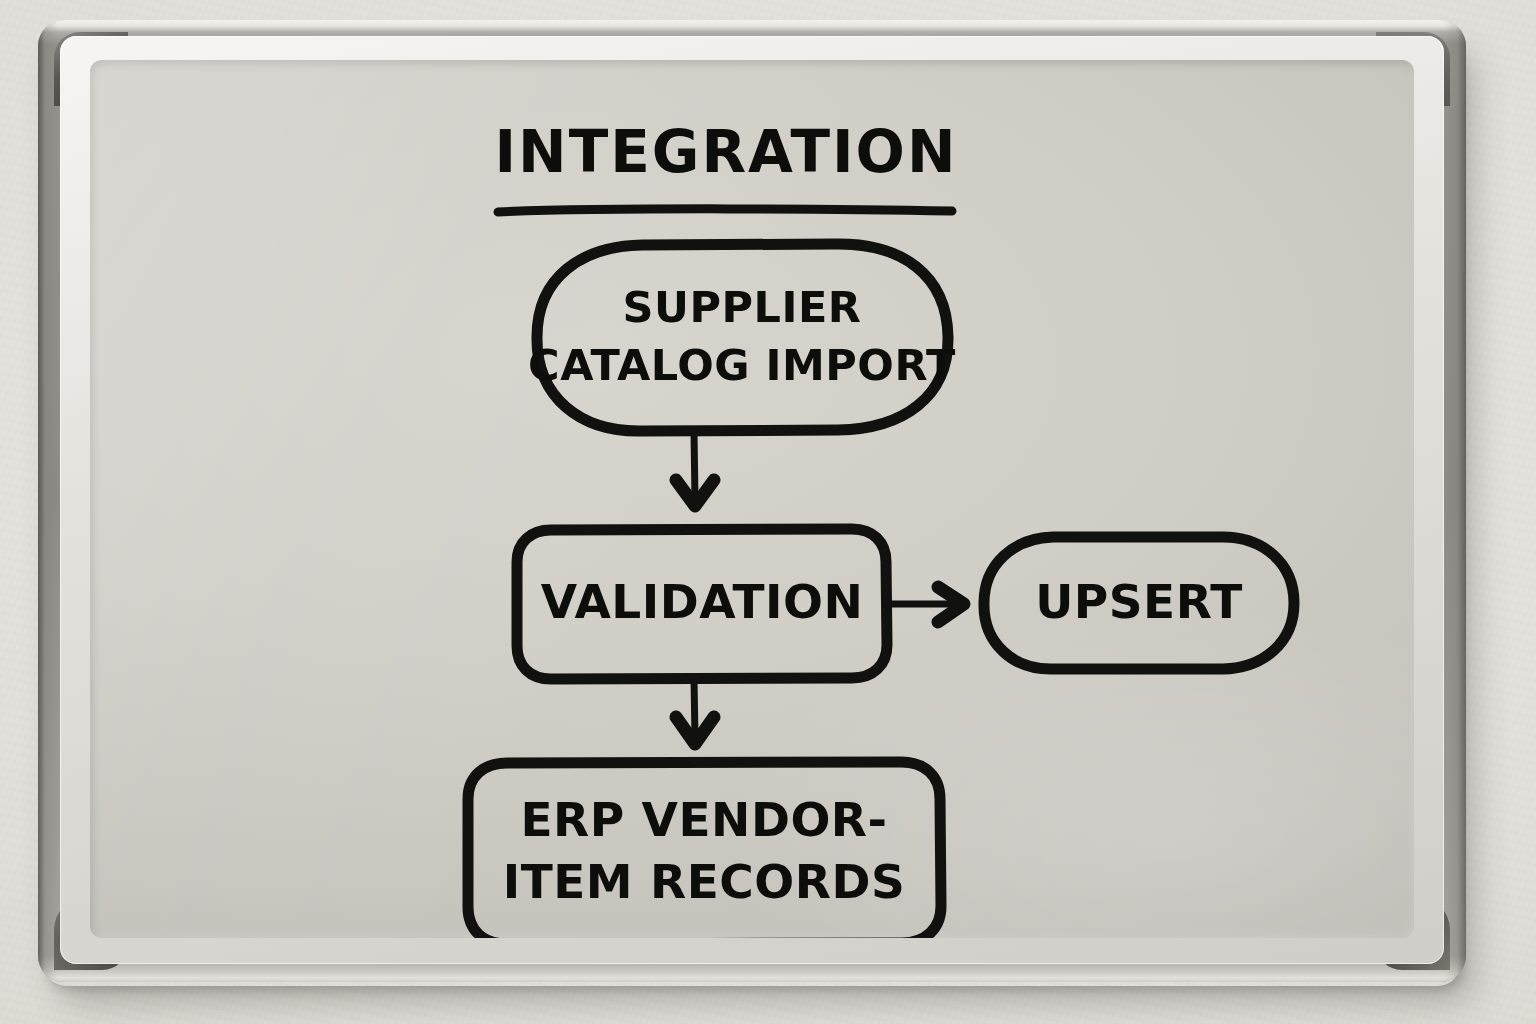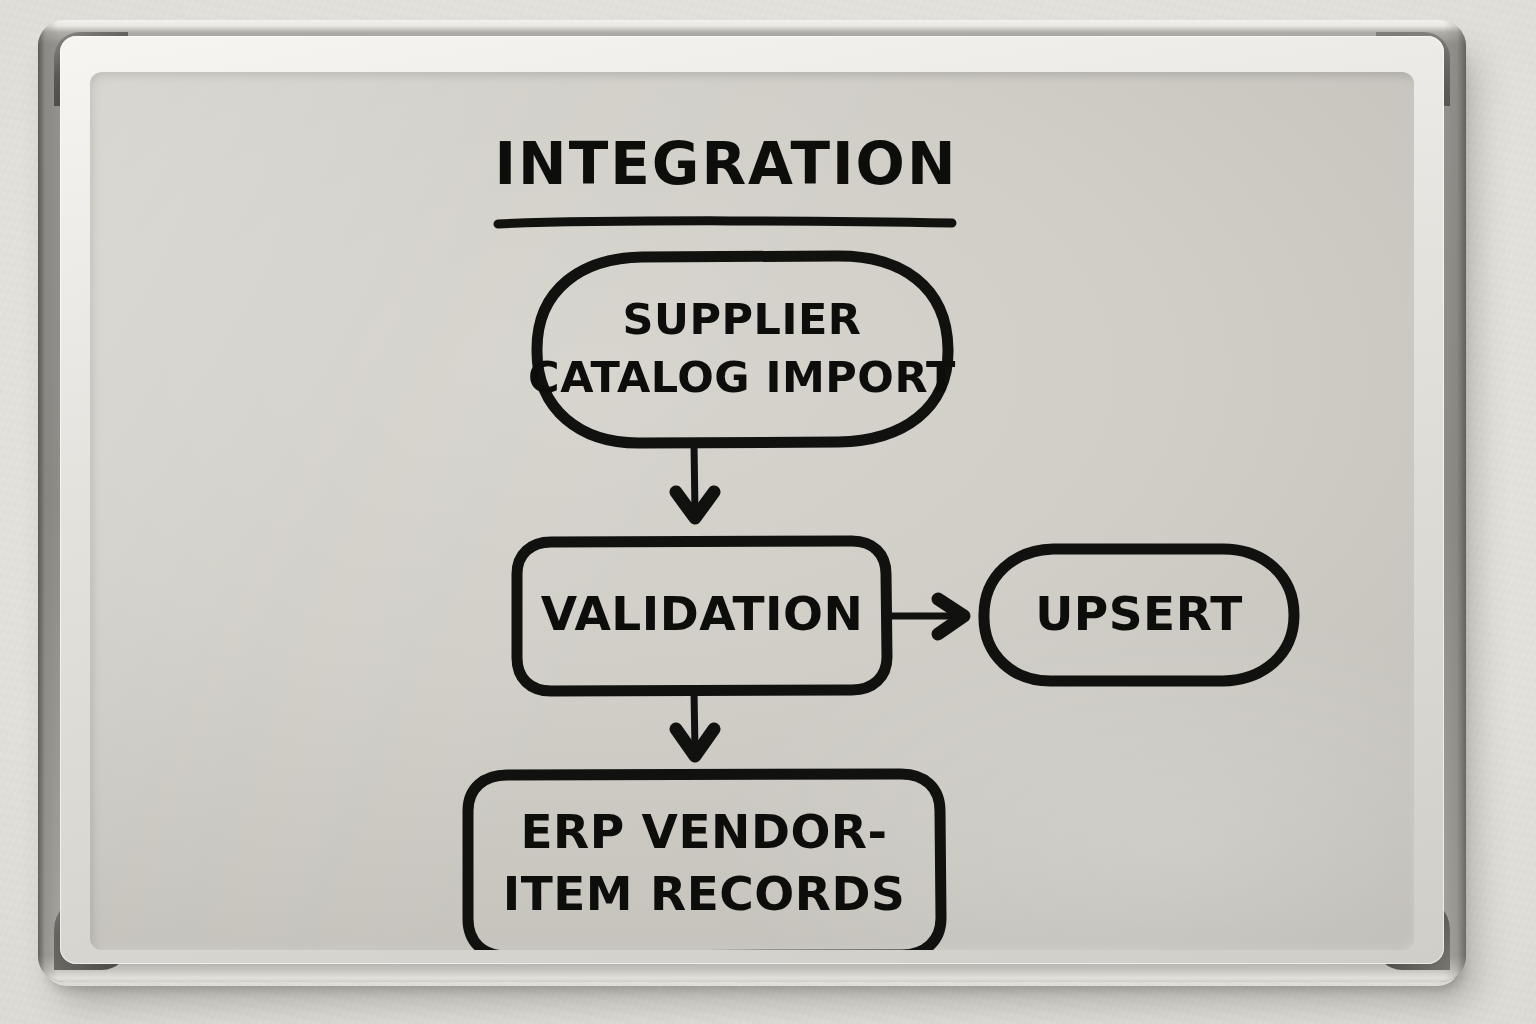--- a/index.html
+++ b/index.html
@@ -80,21 +80,21 @@
     position: absolute;
     left: 22px; top: 16px;
     width: calc(100% - 44px); height: calc(100% - 34px);
     border-radius: 16px;
     background: linear-gradient(170deg, #f6f5f2, #e3e2dd 40%, #cfcec8);
     box-shadow: inset 0 0 0 1px rgba(255,255,255,0.6);
   }
   
   #surface {
     position: absolute;
-    left: 30px; top: 36px;
+    left: 30px; top: 24px;
     width: calc(100% - 60px); height: calc(100% - 50px);
     border-radius: 12px;
     background:
       radial-gradient(ellipse 95% 80% at 38% 34%, #d6d4cd 0%, #d0cec7 45%, #c7c5be 78%, #bfbdb6 100%);
     box-shadow:
       inset 2px 3px 9px rgba(90,88,82,0.28),
       inset -2px -2px 7px rgba(255,255,255,0.28);
     overflow: hidden;
   }
   #surface-sheen {

